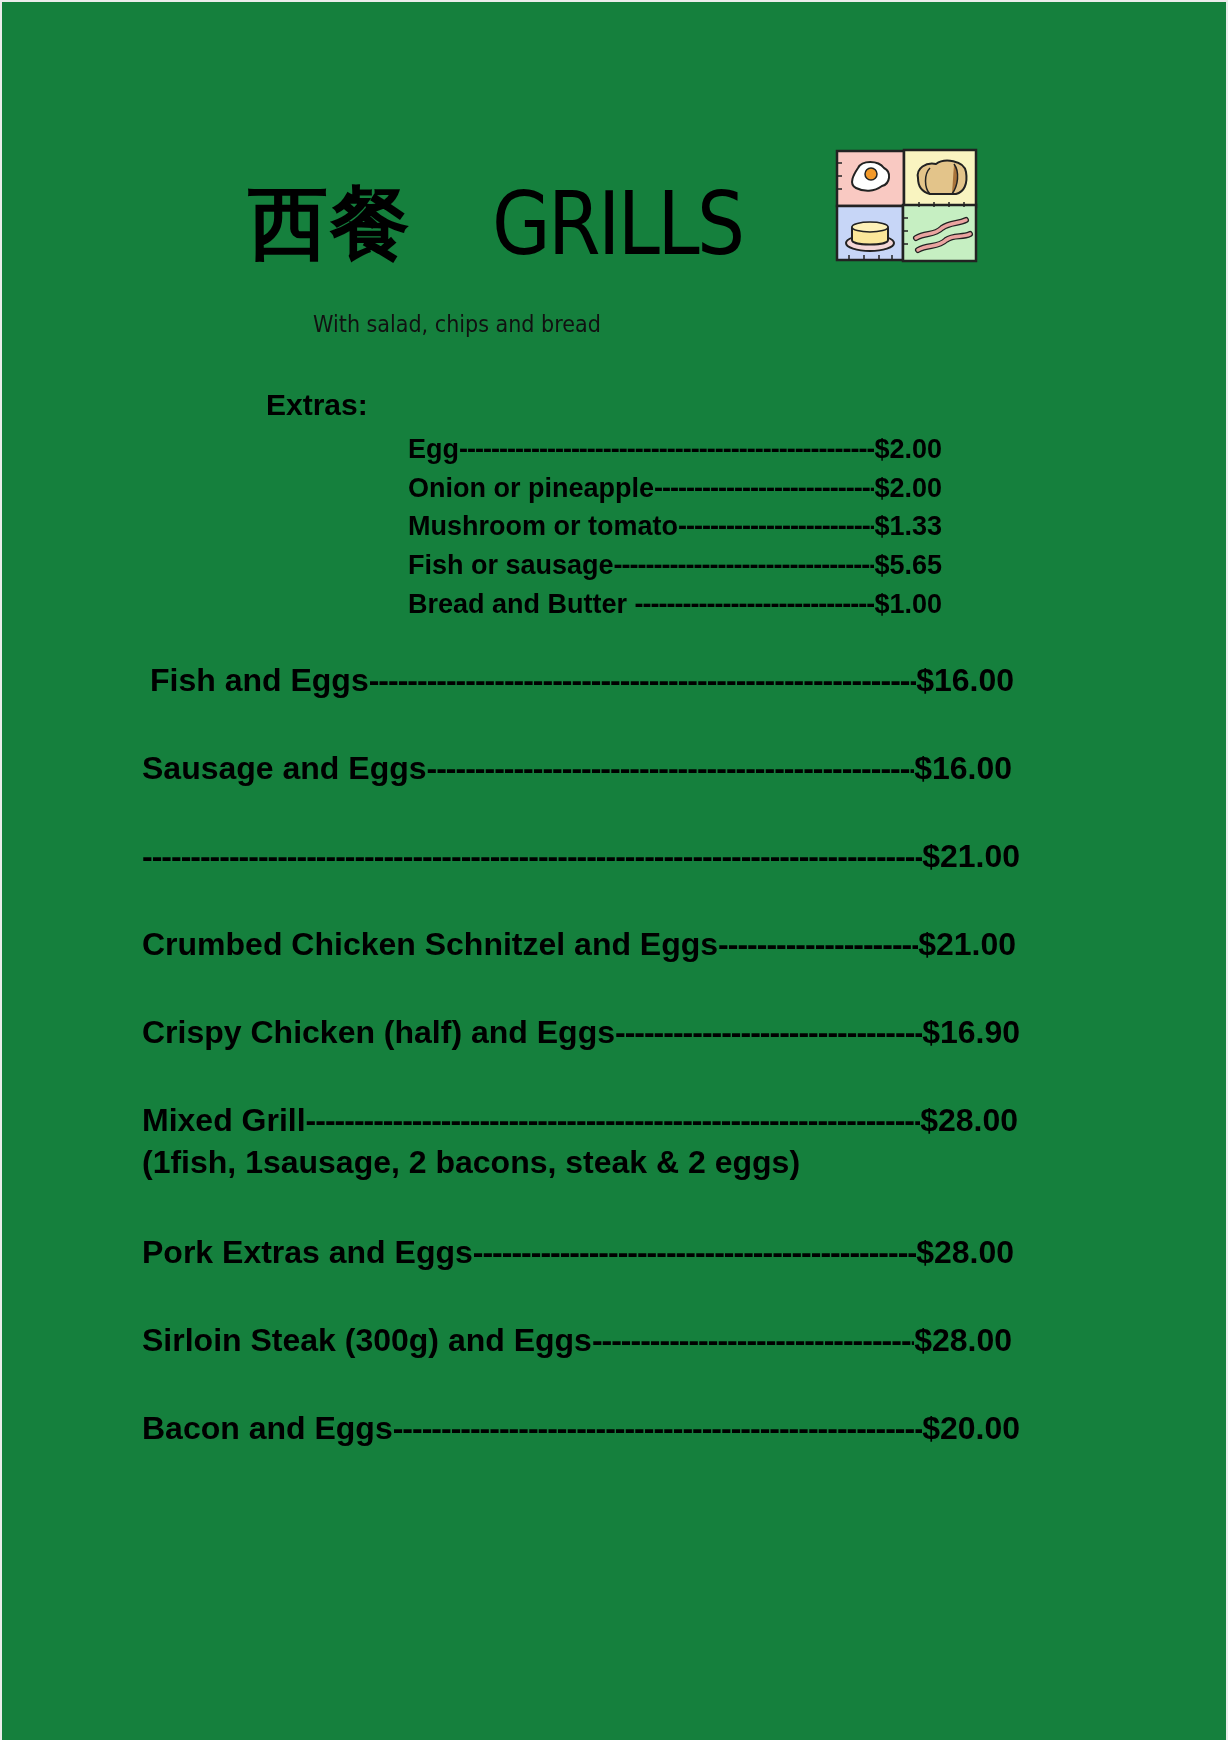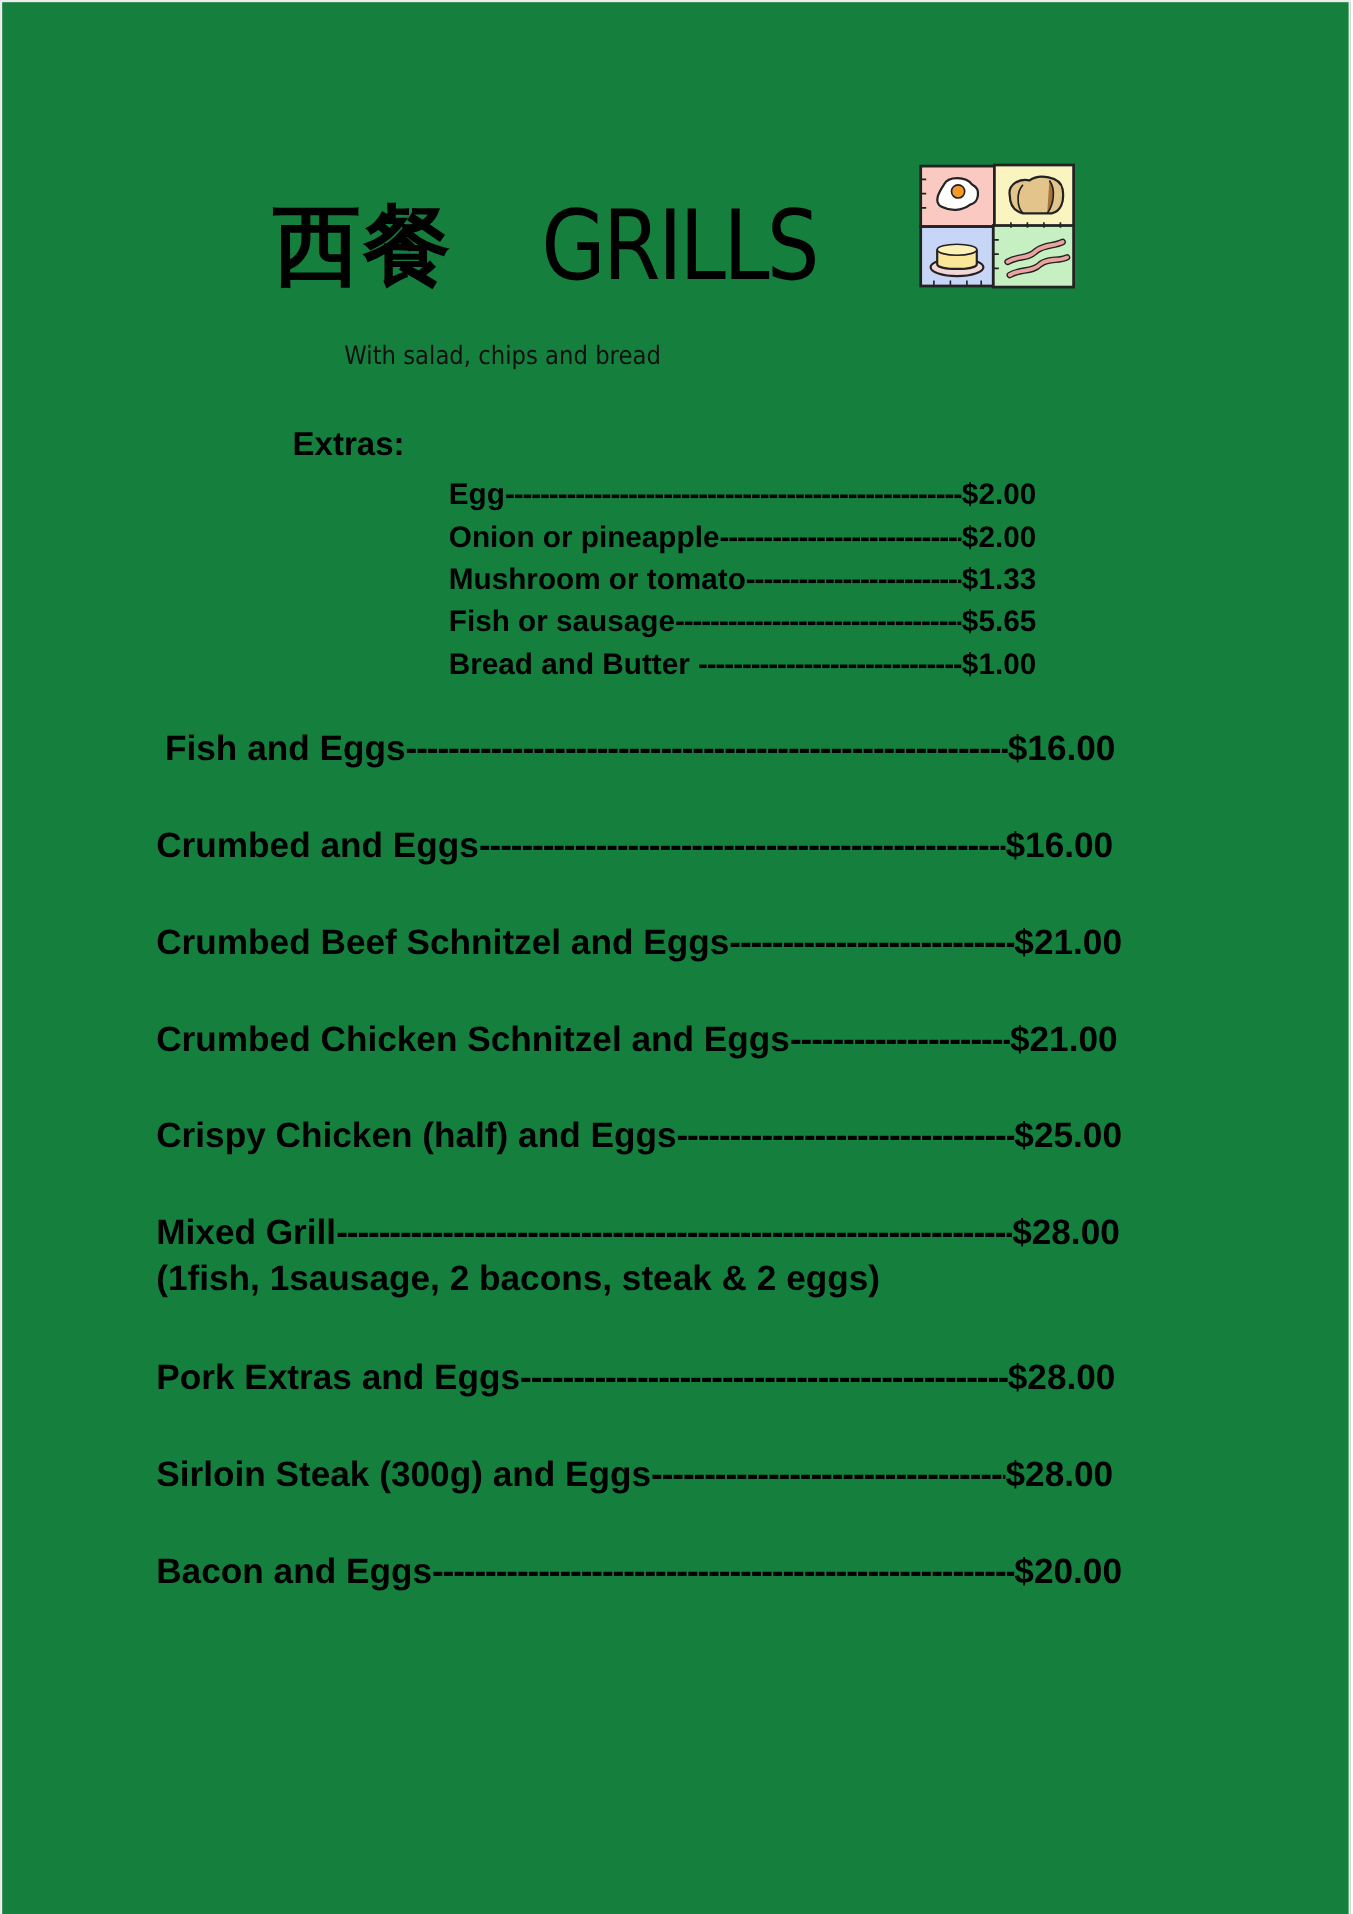--- a/index.html
+++ b/index.html
@@ -213,44 +213,43 @@
   <div class="menu-list">
     <div class="menu-item first">
       <div class="menu-row">
         <span>Fish and Eggs</span>
         <span class="leader">------------------------------------------------------------------------------------------------------------</span>
         <span class="price" style="margin-right:6px">$16.00</span>
       </div>
     </div>
     <div class="menu-item">
       <div class="menu-row">
-        <span>Crumbed and Eggs</span>
+        <span>Sausage and Eggs</span>
         <span class="leader">------------------------------------------------------------------------------------------------------------</span>
         <span class="price" style="margin-right:8px">$16.00</span>
       </div>
     </div>
     <div class="menu-item">
       <div class="menu-row">
-        <span>Crumbed Beef Schnitzel and Eggs</span>
         <span class="leader">------------------------------------------------------------------------------------------------------------</span>
         <span class="price">$21.00</span>
       </div>
     </div>
     <div class="menu-item">
       <div class="menu-row">
         <span>Crumbed Chicken Schnitzel and Eggs</span>
         <span class="leader">------------------------------------------------------------------------------------------------------------</span>
         <span class="price" style="margin-right:4px">$21.00</span>
       </div>
     </div>
     <div class="menu-item">
       <div class="menu-row">
         <span>Crispy Chicken (half) and Eggs</span>
         <span class="leader">------------------------------------------------------------------------------------------------------------</span>
-        <span class="price">$25.00</span>
+        <span class="price">$16.90</span>
       </div>
     </div>
     <div class="menu-item tall">
       <div class="menu-row">
         <span>Mixed Grill</span>
         <span class="leader">------------------------------------------------------------------------------------------------------------</span>
         <span class="price" style="margin-right:2px">$28.00</span>
       </div>
       <div class="menu-note">(1fish, 1sausage, 2 bacons, steak &amp; 2 eggs)</div>
     </div>

